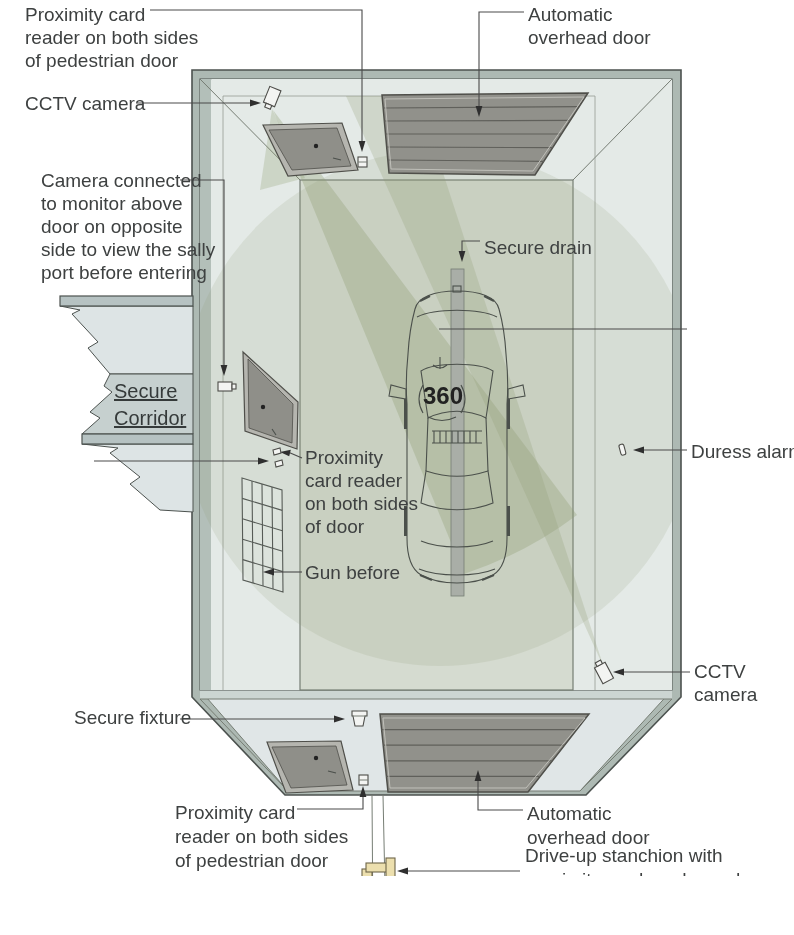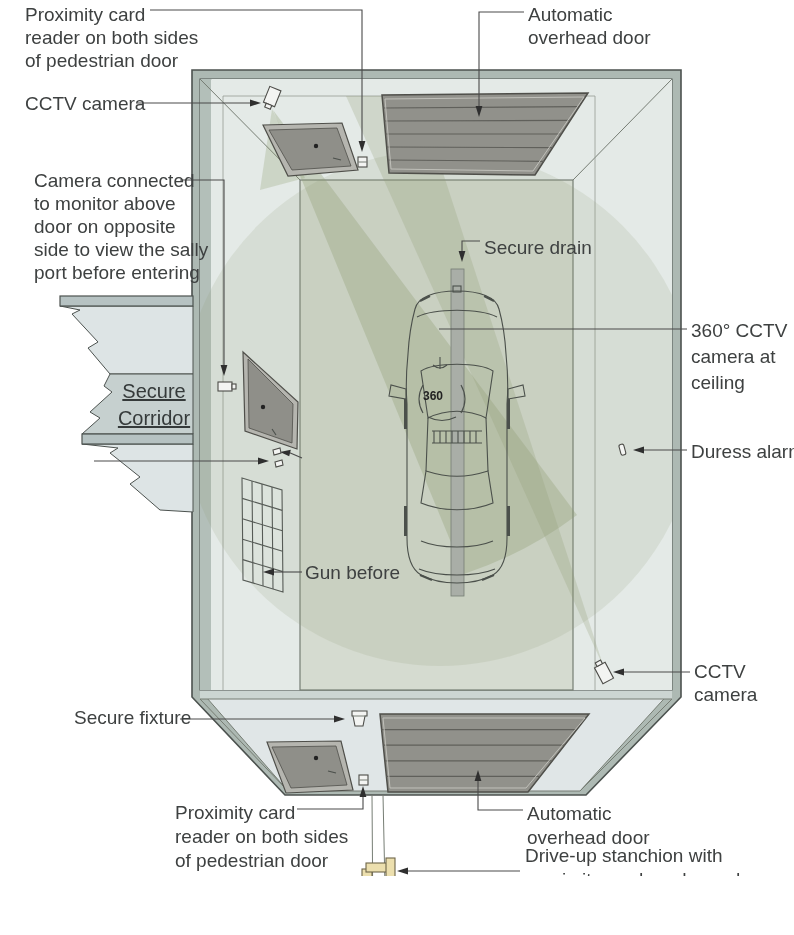--- a/index.html
+++ b/index.html
@@ -8,24 +8,24 @@
     font-family:"Liberation Sans","DejaVu Sans",sans-serif;overflow:hidden;margin-left:20px;
   }
   #stage svg{position:absolute;left:0;top:0;}
   .label{
     position:absolute;white-space:pre-line;color:var(--text,#3e4141);
     font-size:19px;line-height:23px;
   }
   .lh26{line-height:26px;}
   .lh24{line-height:24px;}
   .corridor-label{
-    width:80px;text-align:center;font-size:20px;line-height:27px;
+    width:80px;text-align:left;font-size:20px;line-height:27px;
     text-decoration:underline;color:#353a3a;
   }
-  .car-360{font-size:12px;font-weight:bold;line-height:20px;color:#222;}
+  .car-360{font-size:24px;font-weight:bold;line-height:20px;color:#222;}
   
   .st-outer{fill:var(--wall-band);stroke:var(--outline);stroke-width:1.6;}
   .st-interior{fill:var(--interior);stroke:var(--outline);stroke-width:1;}
   .st-face{fill:var(--face);}
   .st-floor{fill:var(--floor);stroke:var(--line);stroke-width:1.2;}
   .st-band-left{fill:var(--wall-band-left);}
   .st-bottom-band{fill:var(--bottom-band);stroke:var(--line);stroke-width:1;}
   .st-wall-top{fill:var(--wall-top);}
   .thin{stroke:var(--line);stroke-width:1;fill:none;}
   .faint{stroke:#949c94;stroke-width:0.8;fill:none;}
@@ -223,34 +223,35 @@
     <polygon class="arrow" points="377,871 388,867.6 388,874.4"></polygon>
     <path class="leader" d="M670,672 H604"></path>
     <polygon class="arrow" points="593,672 604,668.6 604,675.4"></polygon>
   </g>
 </svg>
 
 <div class="label" style="left:5px;top:3px">Proximity card
 reader on both sides
 of pedestrian door</div>
 <div class="label" style="left:5px;top:92px">CCTV camera</div>
-<div class="label" style="left:14px;top:169px">Camera connected
+<div class="label" style="left:21px;top:169px">Camera connected
 to monitor above
 door on opposite
 side to view the sally
 port before entering</div>
 <div class="label" style="left:508px;top:3px">Automatic
 overhead door</div>
 <div class="label" style="left:464px;top:236px">Secure drain</div>
-<div class="label lh26" style="left:671px;top:318px">360° CCTV
-camera at
-ceiling</div>
 <div class="label" style="left:671px;top:440px">Duress alarm</div>
 <div class="label corridor-label" style="left:94px;top:378px">Secure
 Corridor</div>
+<div class="label" style="left:285px;top:446px">Proximity
+card reader
+on both sides
+of door</div>
 <div class="label" style="left:285px;top:561px">Gun before</div>
 <div class="label" style="left:674px;top:660px">CCTV camera</div>
 <div class="label" style="left:54px;top:706px">Secure fixture</div>
 <div class="label lh24" style="left:155px;top:801px">Proximity card
 reader on both sides
 of pedestrian door</div>
 <div class="label lh24" style="left:507px;top:802px">Automatic
 overhead door</div>
 <div class="label lh24" style="left:505px;top:844px">Drive-up stanchion with
 proximity card reader and

